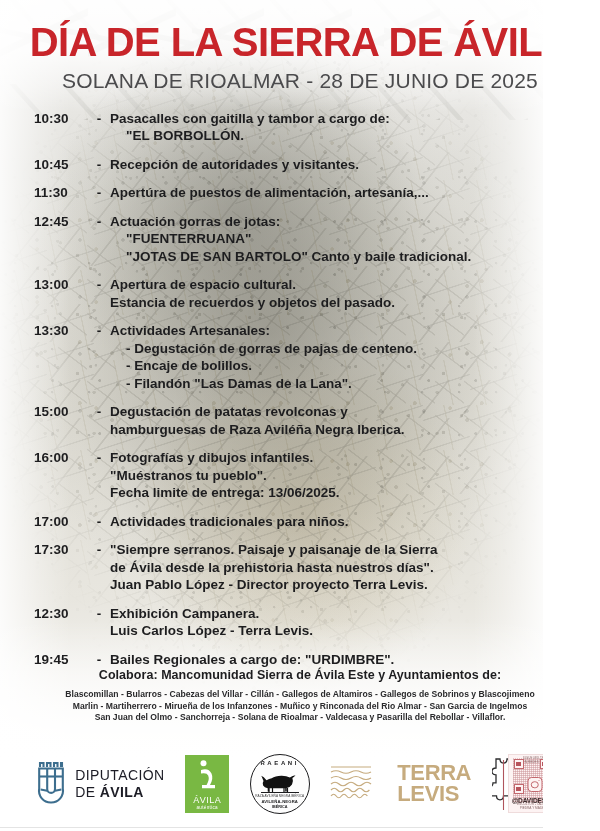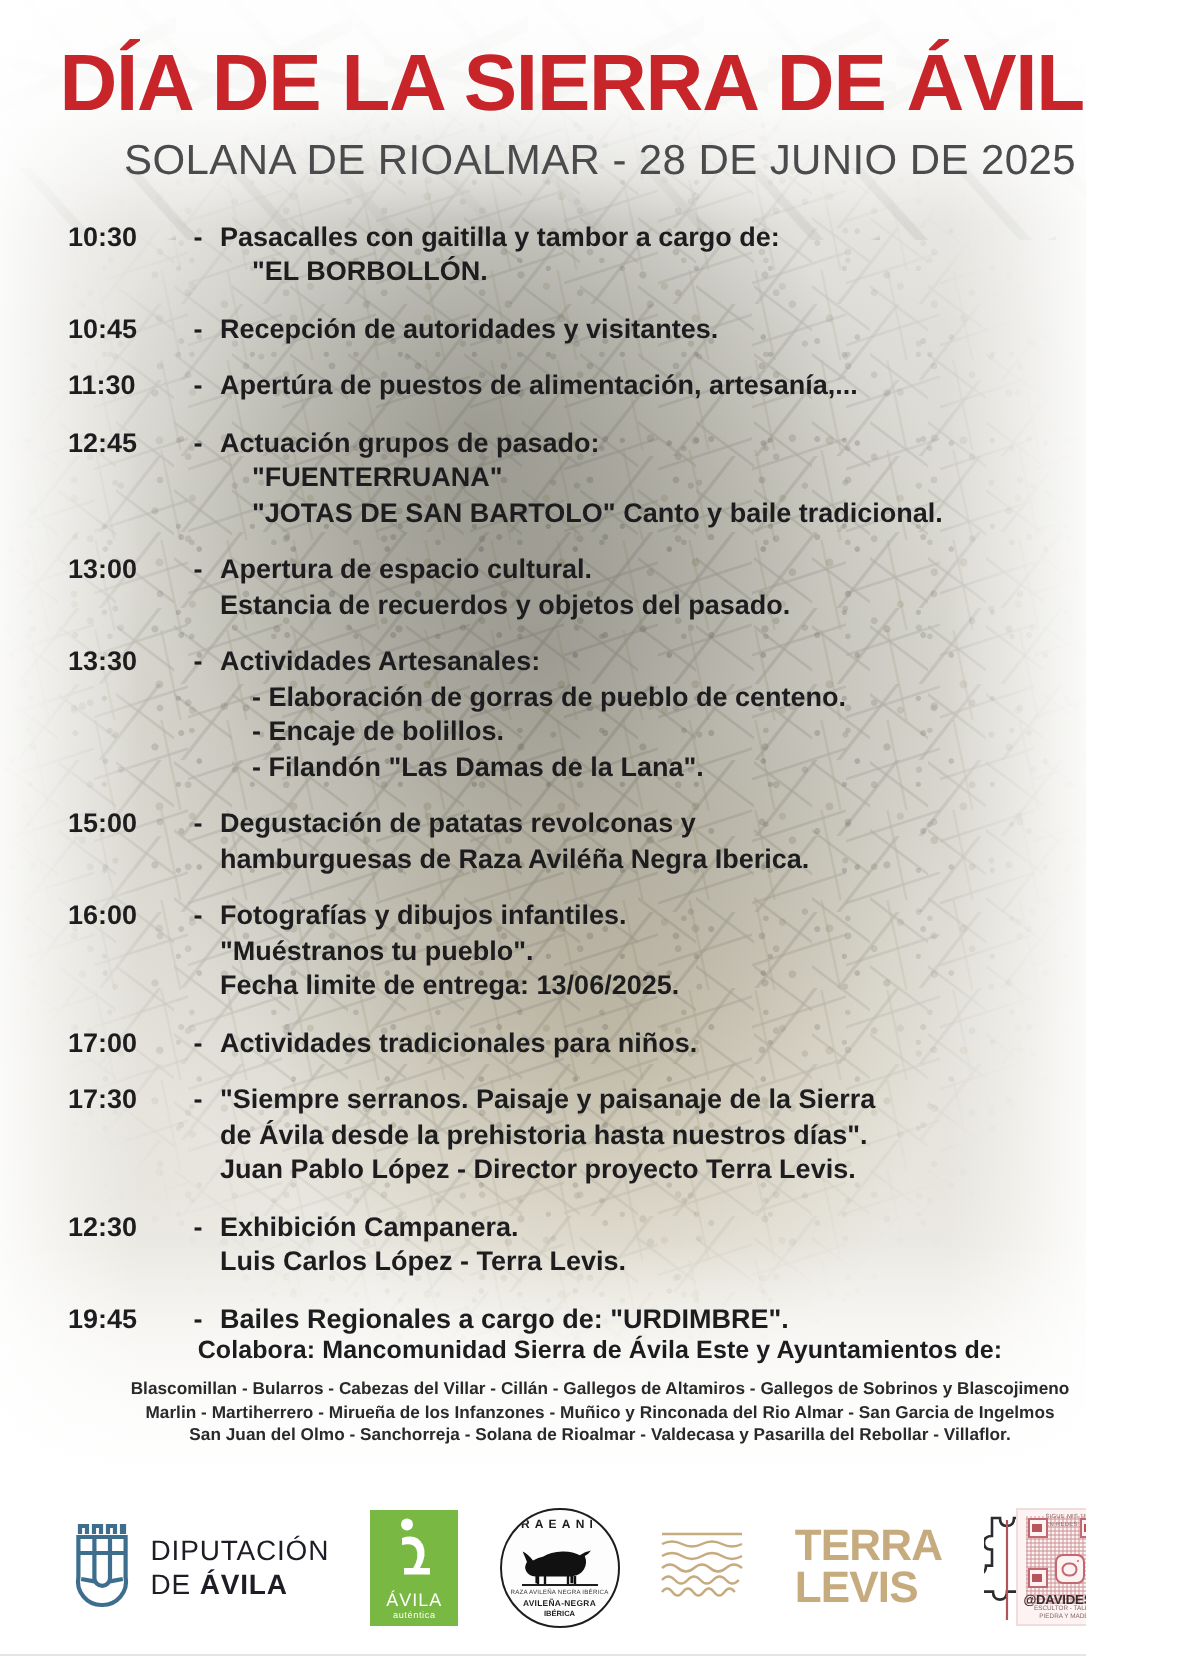--- a/index.html
+++ b/index.html
@@ -451,39 +451,39 @@
           <div class="sched-time">11:30</div>
           <div class="sched-dash">-</div>
           <div class="sched-lines">
             <div class="sched-line">Apertúra de puestos de alimentación, artesanía,...</div>
           </div>
         </div>
         <div class="sched-row">
           <div class="sched-time">12:45</div>
           <div class="sched-dash">-</div>
           <div class="sched-lines">
-            <div class="sched-line">Actuación grupos de pasado:</div>
+            <div class="sched-line">Actuación gorras de jotas:</div>
             <div class="sched-line indent">"FUENTERRUANA"</div>
             <div class="sched-line indent">"JOTAS DE SAN BARTOLO" Canto y baile tradicional.</div>
           </div>
         </div>
         <div class="sched-row">
           <div class="sched-time">13:00</div>
           <div class="sched-dash">-</div>
           <div class="sched-lines">
             <div class="sched-line">Apertura de espacio cultural.</div>
             <div class="sched-line">Estancia de recuerdos y objetos del pasado.</div>
           </div>
         </div>
         <div class="sched-row">
           <div class="sched-time">13:30</div>
           <div class="sched-dash">-</div>
           <div class="sched-lines">
             <div class="sched-line">Actividades Artesanales:</div>
-            <div class="sched-line indent">- Elaboración de gorras de pueblo de centeno.</div>
+            <div class="sched-line indent">- Degustación de gorras de pajas de centeno.</div>
             <div class="sched-line indent">- Encaje de bolillos.</div>
             <div class="sched-line indent">- Filandón "Las Damas de la Lana".</div>
           </div>
         </div>
         <div class="sched-row">
           <div class="sched-time">15:00</div>
           <div class="sched-dash">-</div>
           <div class="sched-lines">
             <div class="sched-line">Degustación de patatas revolconas y</div>
             <div class="sched-line">hamburguesas de Raza Aviléña Negra Iberica.</div>

